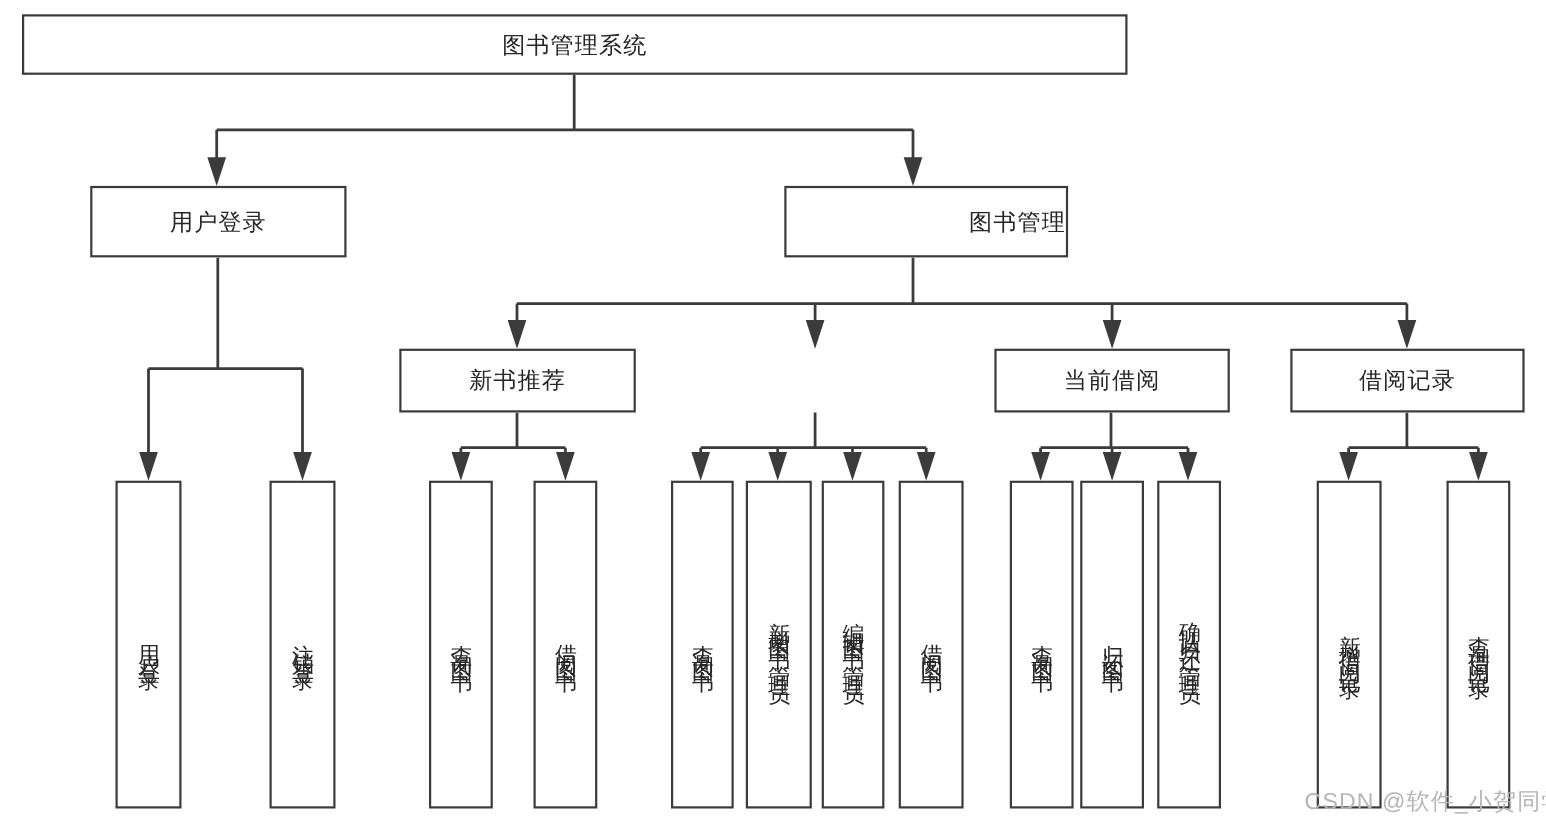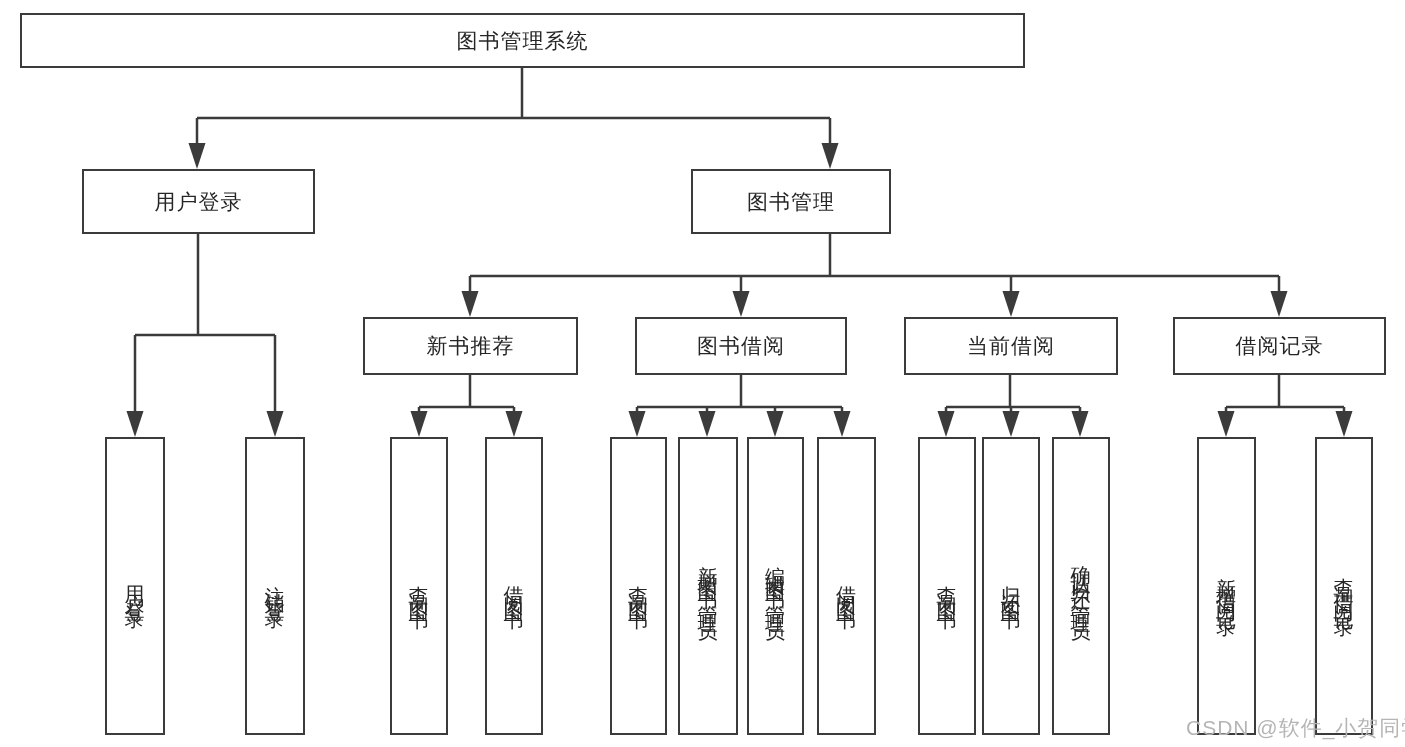--- a/index.html
+++ b/index.html
@@ -31,21 +31,21 @@
   }
   .node .vlabel{
     writing-mode:vertical-rl;
     font-size:20px;color:var(--text);
     letter-spacing:8px;line-height:1;
   }
   
   #n-root{left:20px;top:13px;width:1005px;height:55px;}
   
   #n-login{left:82px;top:169px;width:233px;height:65px;}
-  #n-mgmt{left:691px;top:169px;width:200px;height:65px;}
+  #n-mgmt{left:713px;top:169px;width:258px;height:65px;justify-content:flex-end;}
   
   #n-newbook{left:363px;top:317px;width:215px;height:58px;text-align:right;}
   #n-borrowmod{left:635px;top:317px;width:212px;height:58px;}
   #n-current{left:904px;top:317px;width:214px;height:58px;font-family:Liberation Mono, monospace;}
   #n-records{left:1173px;top:317px;width:213px;height:58px;}
   
   .leaf{top:437px;height:298px;}
   #l-user-login{left:105px;width:60px;}
   #l-logout{left:245px;width:60px;}
   #l-nb-query{left:390px;width:58px;}
@@ -109,23 +109,20 @@
   <div class="node" id="n-login">
     <span class="hlabel">用户登录</span>
   </div>
   <div class="node" id="n-mgmt">
     <span class="hlabel">图书管理</span>
   </div>
 
   <div class="node" id="n-newbook">
     <span class="hlabel">新书推荐</span>
   </div>
-  <div class="node" id="n-borrowmod">
-    <span class="hlabel">图书借阅</span>
-  </div>
   <div class="node" id="n-current">
     <span class="hlabel">当前借阅</span>
   </div>
   <div class="node" id="n-records">
     <span class="hlabel">借阅记录</span>
   </div>
 
   <div class="node leaf" id="l-user-login">
     <span class="vlabel">用户登录</span>
   </div>

